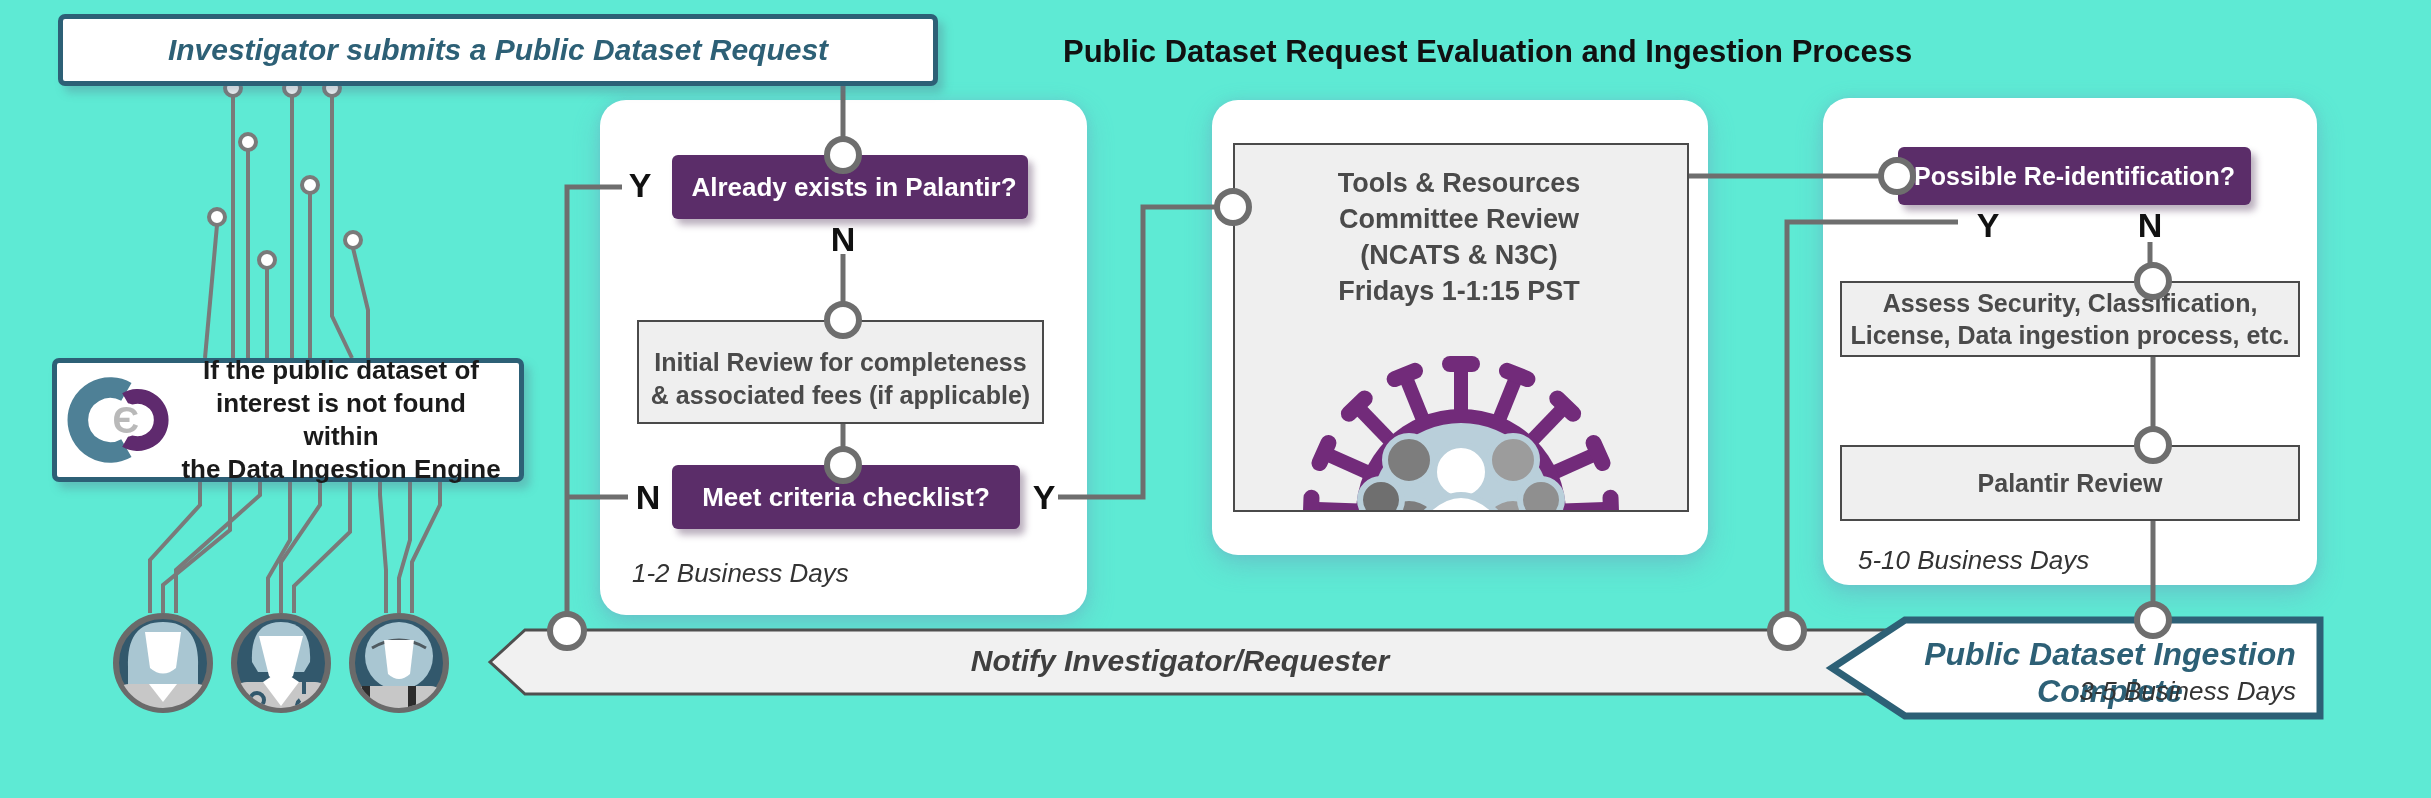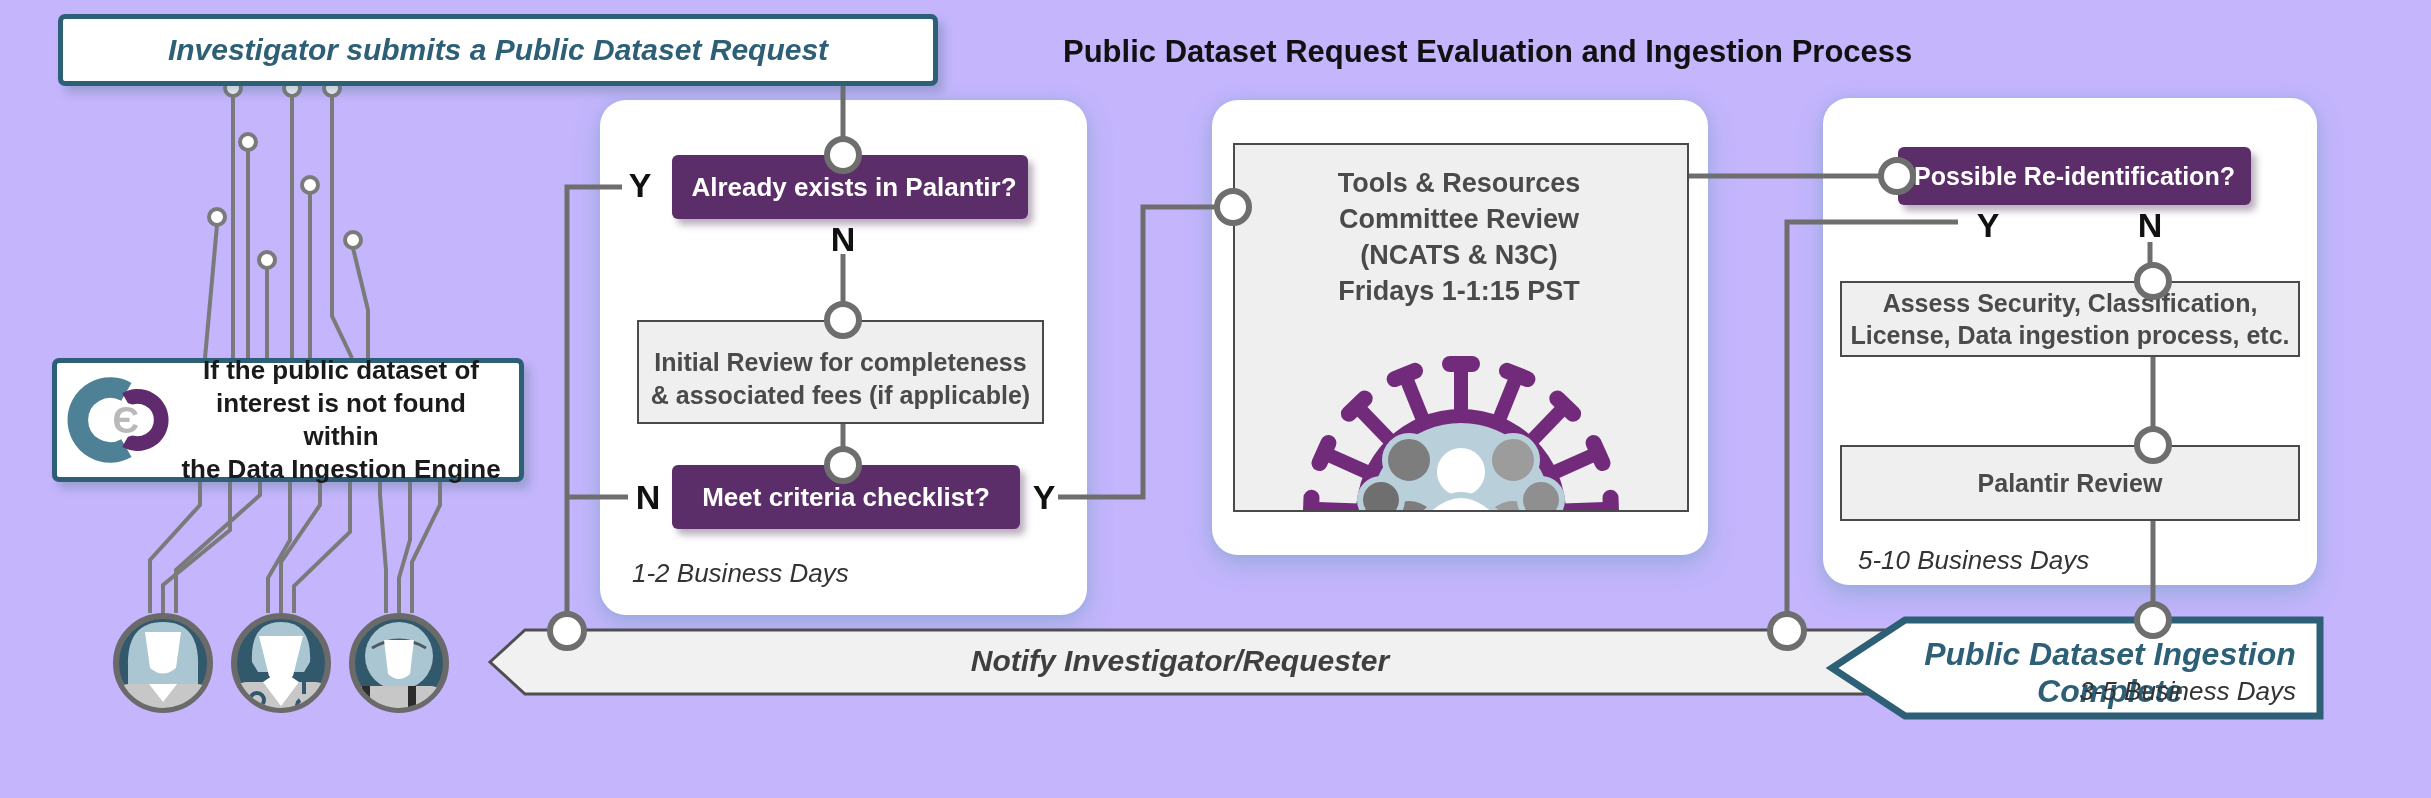--- a/index.html
+++ b/index.html
@@ -1,16 +1,16 @@
 <!DOCTYPE html>
 <html><head>
 <meta charset="utf-8">
 <style>
   html,body{margin:0;padding:0;background:#fff;}
-  .canvas{position:relative;width:2431px;height:798px;background:#c4b5fd;overflow:hidden;
+  .canvas{position:relative;width:2431px;height:798px;background:#5eead4;overflow:hidden;
           font-family:"Liberation Sans", sans-serif;}
   svg.layer{position:absolute;left:0;top:0;pointer-events:none;}
   .wires{z-index:2;}
   .nodes{z-index:6;}
   .card{position:absolute;background:#fff;border-radius:26px;z-index:1;
         box-shadow:0 10px 26px rgba(110,160,190,.45), 0 0 10px rgba(110,160,190,.25);}
   .tealbox{position:absolute;background:#fff;border:5px solid #2d6076;border-radius:7px;z-index:3;
            box-shadow:6px 7px 9px rgba(90,120,140,.35);}
   .pbox{position:absolute;background:#5b2d69;color:#fff;font-weight:700;font-size:26px;
         display:flex;align-items:center;justify-content:center;border-radius:6px;z-index:4;

